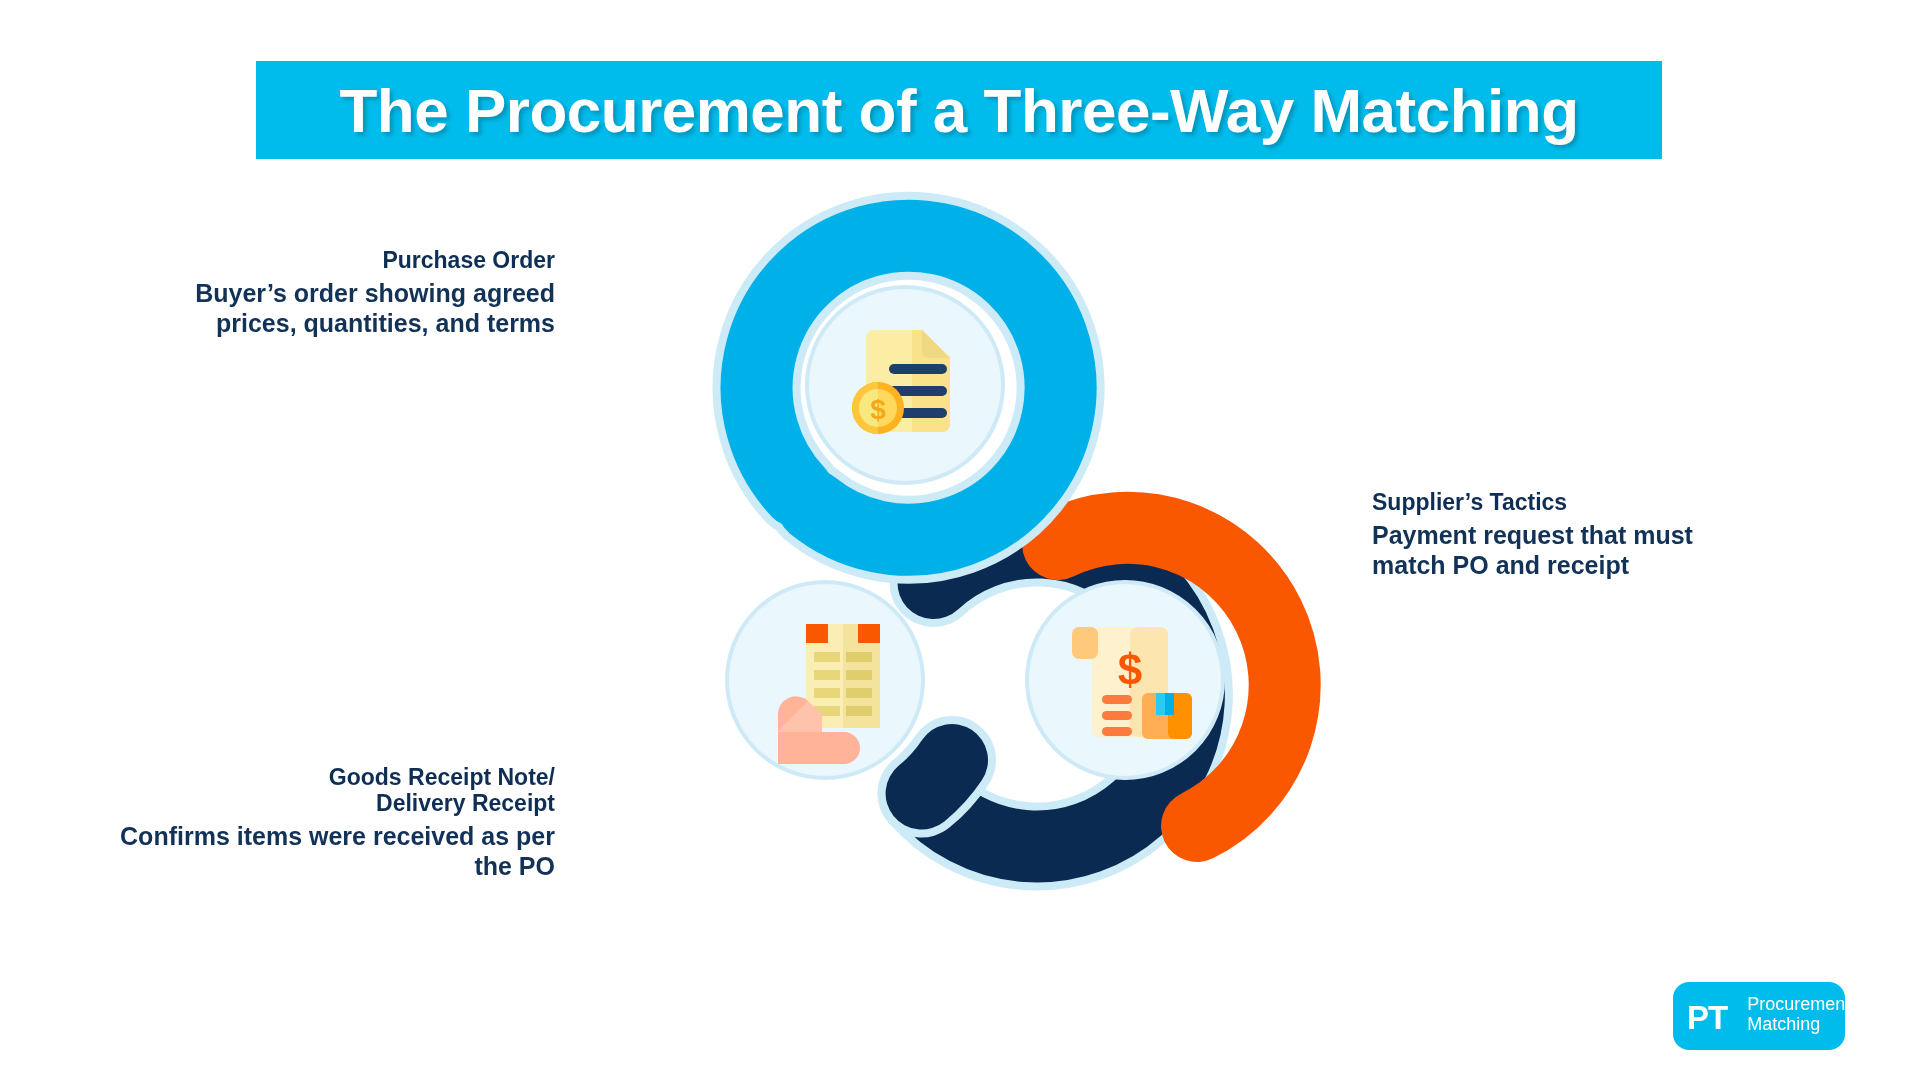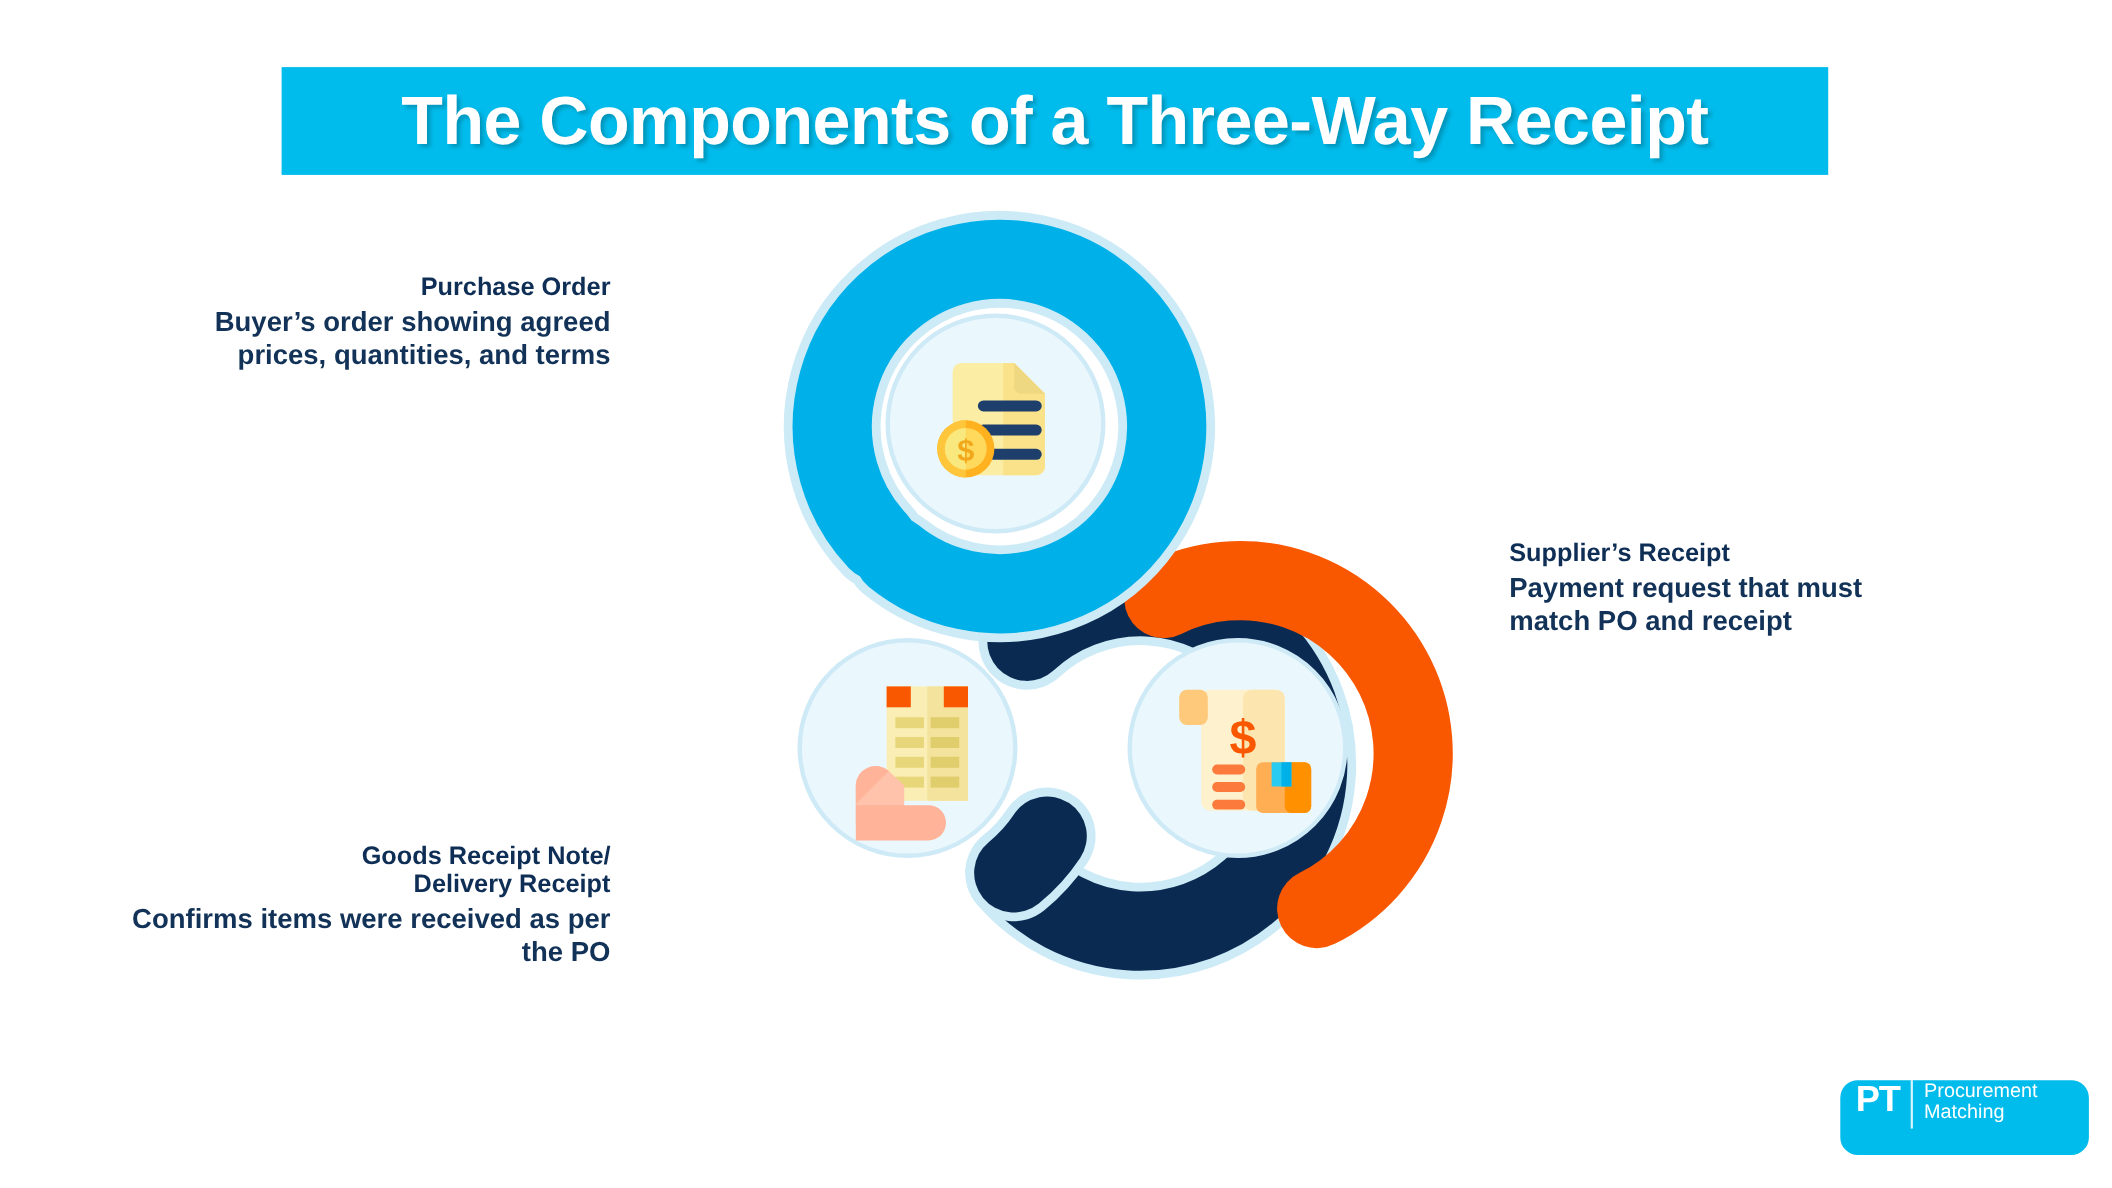--- a/index.html
+++ b/index.html
@@ -84,27 +84,27 @@
     width: 840px;
     height: 820px;
   }
   #graphic svg { display: block; }
 
   
   #logo {
     position: absolute;
     left: 1673px;
     top: 982px;
-    width: 226px;
+    width: 172px;
     height: 68px;
     background: #00BCEC;
     border-radius: 16px;
     display: flex;
-    align-items: flex-start;
-    padding: 0 14px;
+    align-items: flex-end;
+    padding: 16px 14px;
     box-sizing: border-box;
   }
   #logo-pt {
     color: #ffffff;
     font-size: 33px;
     font-weight: bold;
     letter-spacing: -1px;
     line-height: 1;
     padding-right: 10px;
   }
@@ -124,38 +124,38 @@
     font-size: 18px;
     line-height: 1.08;
     font-weight: 400;
     white-space: nowrap;
   }
 </style>
 </head>
 <body>
 
 <div id="title-banner">
-  <span id="title-text">The Components of a Three-Way Receipt</span>
+  <span id="title-text">The Procurement of a Three-Way Matching</span>
 </div>
 
 <div class="label-block" id="block-po">
   <h2 class="label-title">Purchase Order</h2>
   <p class="label-desc">Buyer’s order showing agreed prices, quantities, and terms</p>
 </div>
 
 <div class="label-block" id="block-grn">
   <h2 class="label-title">
     <span>Goods Receipt Note/</span><br>
     <span>Delivery Receipt</span>
   </h2>
   <p class="label-desc">Confirms items were received as per the PO</p>
 </div>
 
 <div class="label-block" id="block-inv">
-  <h2 class="label-title">Supplier’s Receipt</h2>
+  <h2 class="label-title">Supplier’s Tactics</h2>
   <p class="label-desc">Payment request that must match PO and receipt</p>
 </div>
 
 <div id="graphic">
 <svg width="840" height="820" viewBox="0 0 840 820" xmlns="http://www.w3.org/2000/svg">
 
   <defs>
 
     <g id="dummy"></g>
   </defs>

